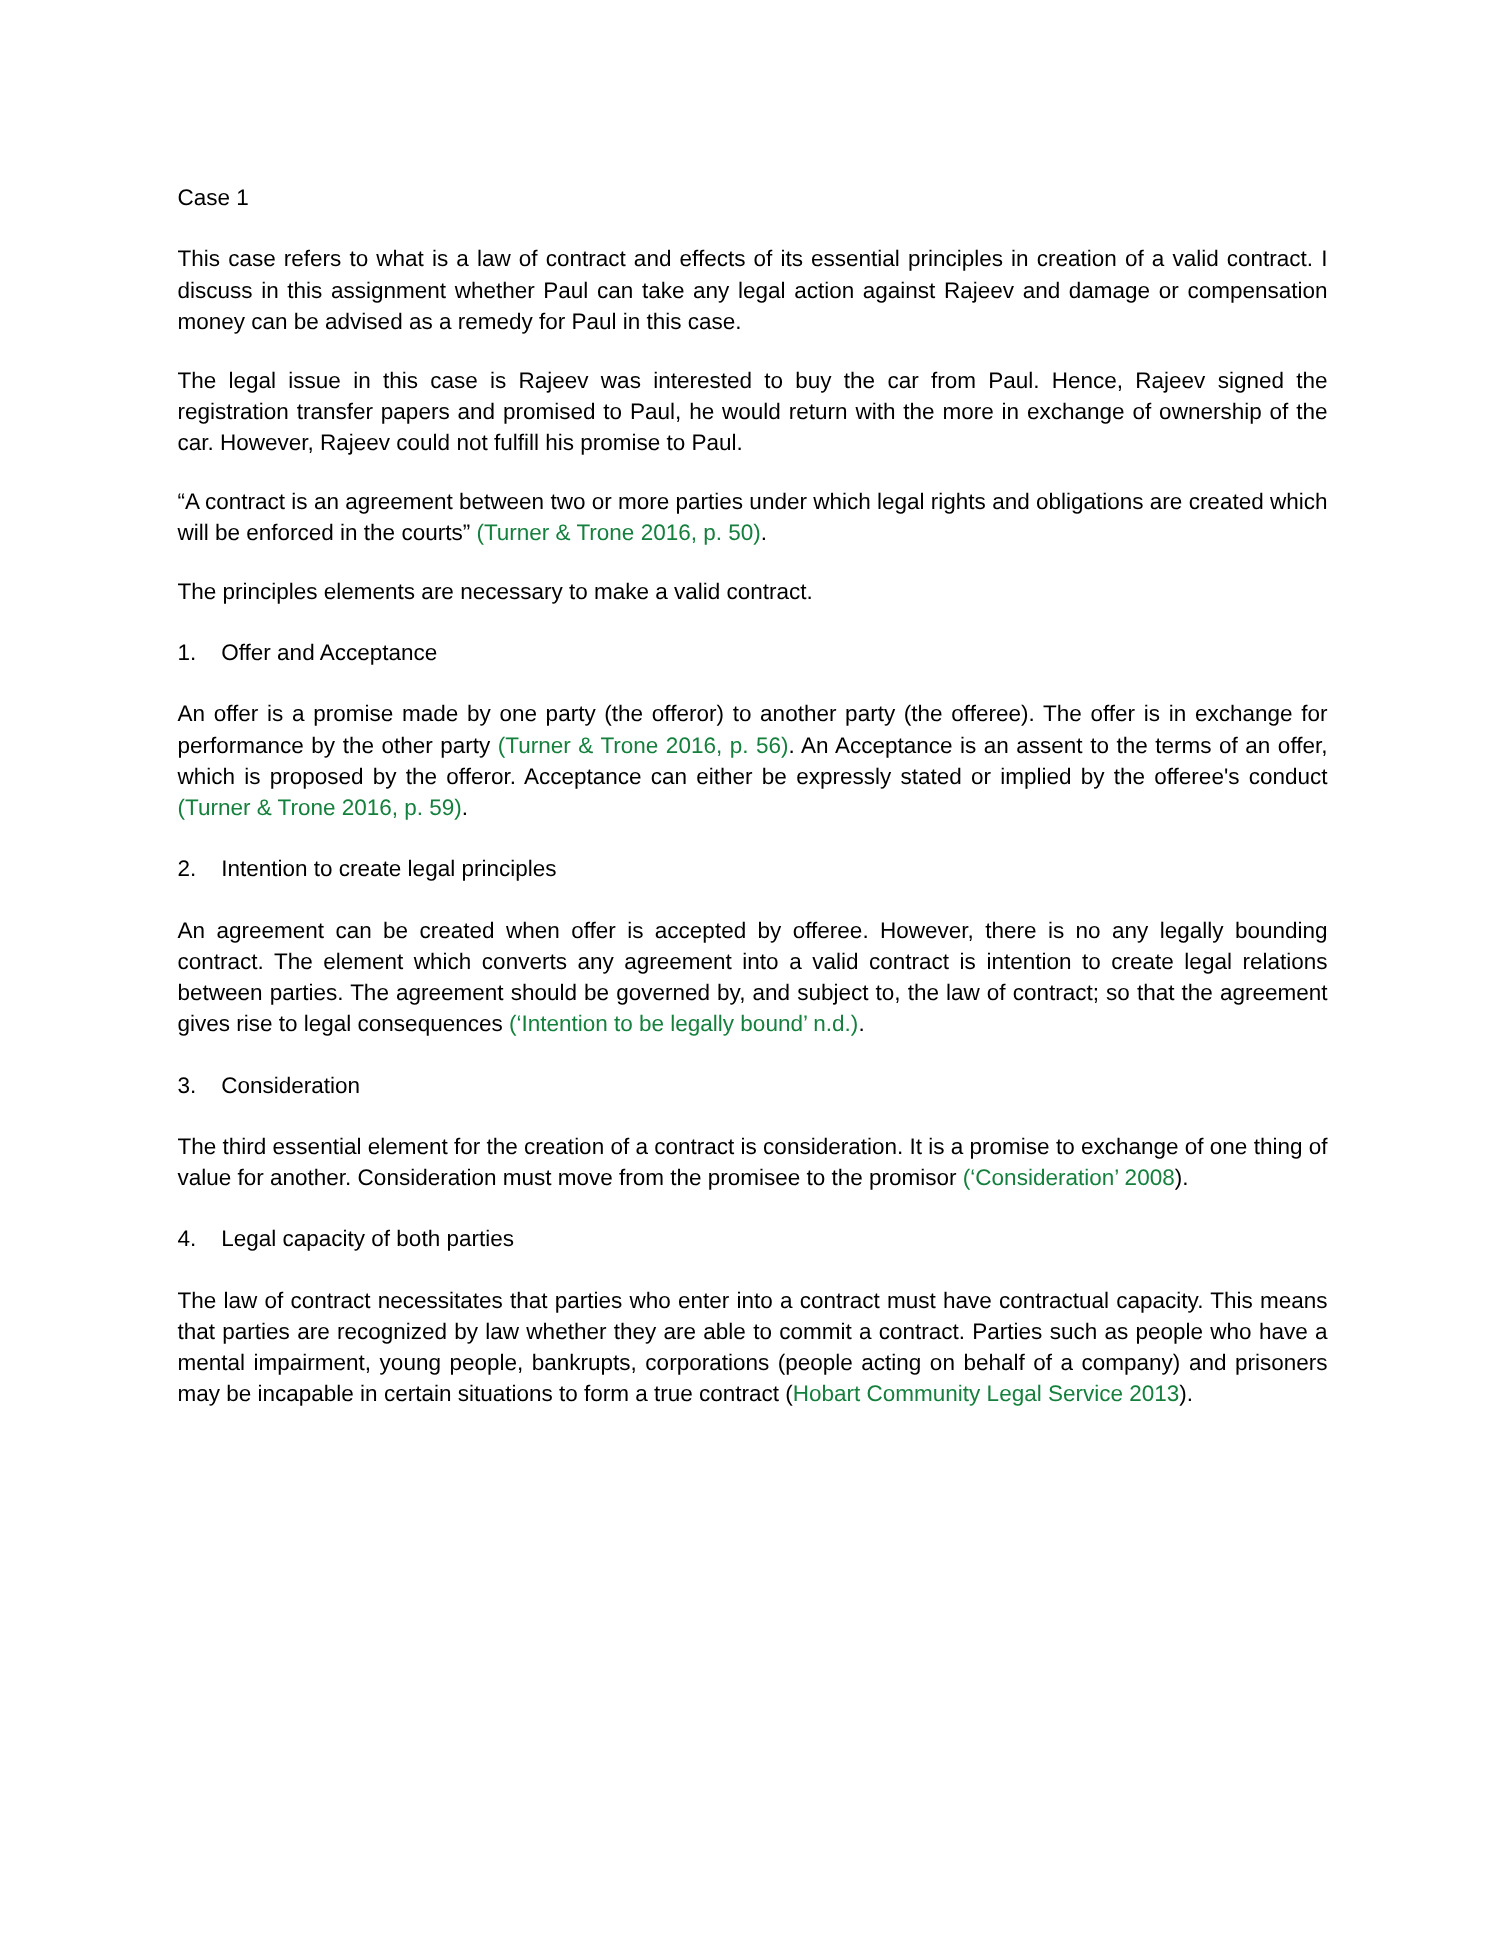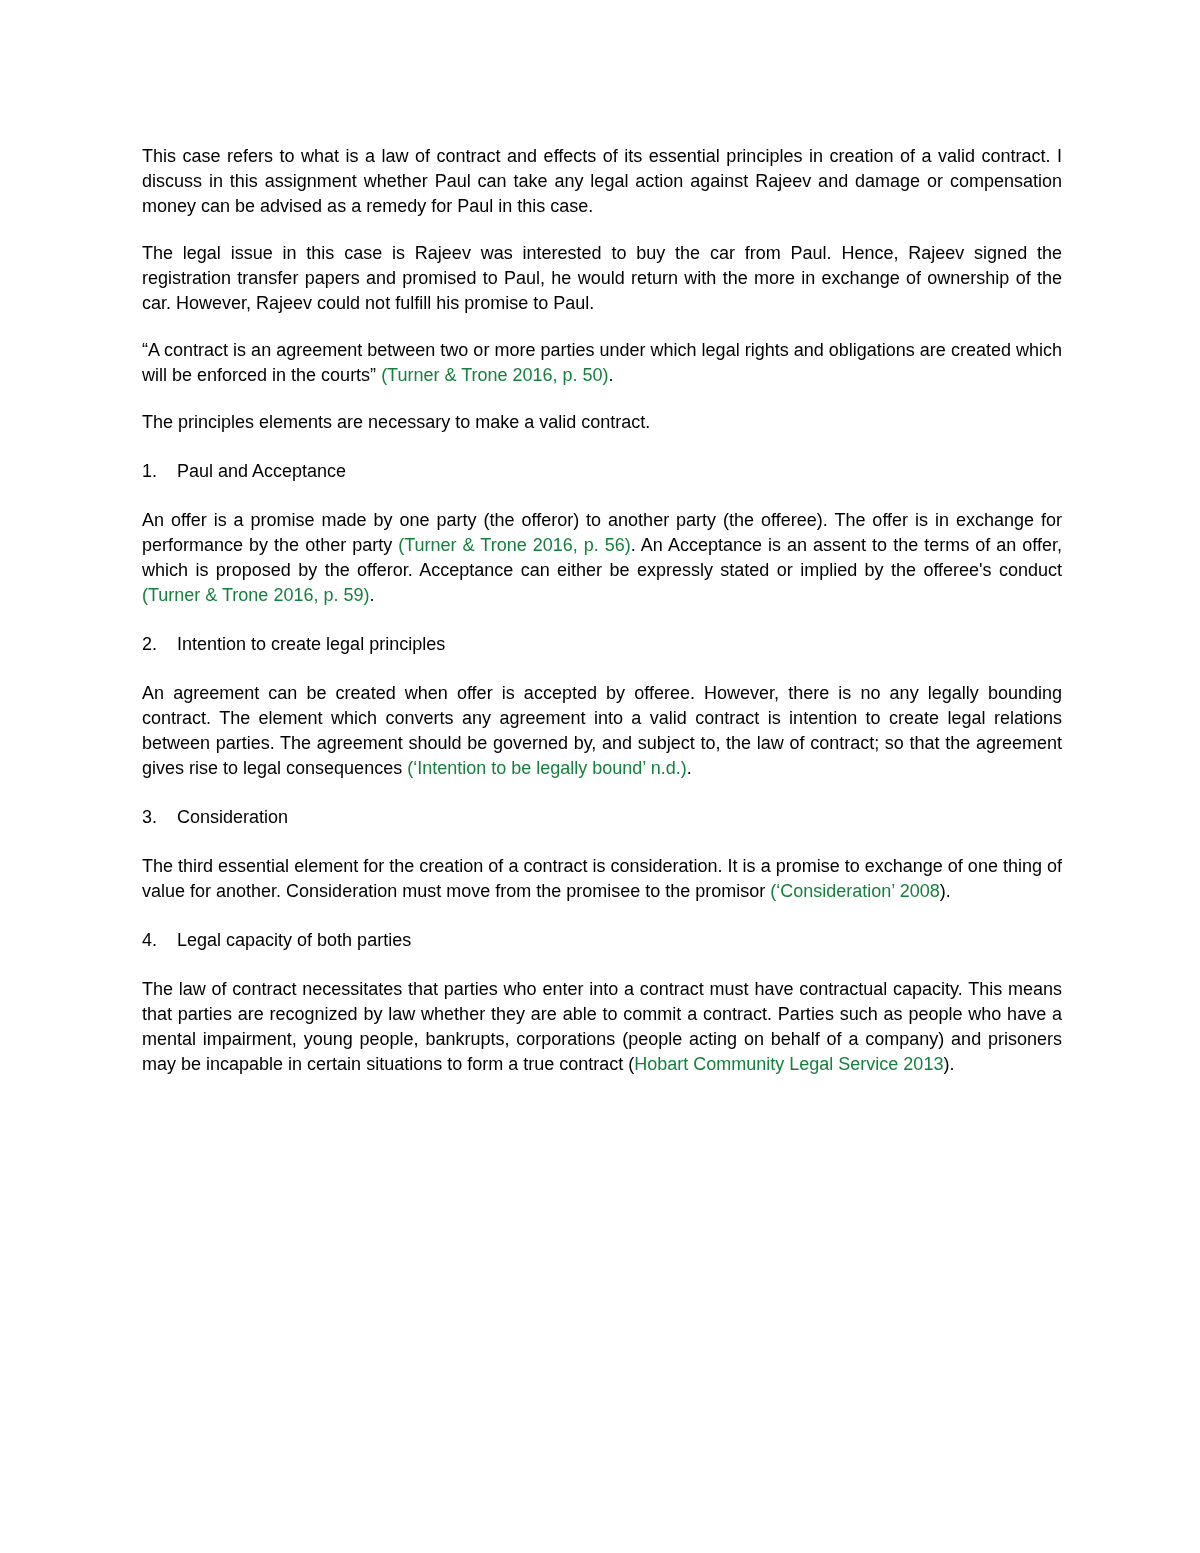--- a/index.html
+++ b/index.html
@@ -67,32 +67,33 @@
   .cite {
     color: #15803d;
   }
 </style>
 </head>
 <body>
 
 <div class="page">
   <div class="content">
 
+    <div class="heading-line">Case 1</div>
 
     <p class="para">This case refers to what is a law of contract and effects of its essential principles in creation of a valid contract. I discuss in this assignment whether Paul can take any legal action against Rajeev and damage or compensation money can be advised as a remedy for Paul in this case.</p>
 
     <p class="para">The legal issue in this case is Rajeev was interested to buy the car from Paul. Hence, Rajeev signed the registration transfer papers and promised to Paul, he would return with the more in exchange of ownership of the car. However, Rajeev could not fulfill his promise to Paul.</p>
 
     <p class="para"><span>“A contract is an agreement between two or more parties under which legal rights and obligations are created which will be enforced in the courts” </span><span class="cite">(Turner &amp; Trone 2016, p. 50)</span><span>.</span></p>
 
     <p class="para plain">The principles elements are necessary to make a valid contract.</p>
 
     <div class="list-item">
       <span class="list-num">1.</span>
-      <span class="list-text">Paul and Acceptance</span>
+      <span class="list-text">Offer and Acceptance</span>
     </div>
 
     <p class="para"><span>An offer is a promise made by one party (the offeror) to another party (the offeree). The offer is in exchange for performance by the other party </span><span class="cite">(Turner &amp; Trone 2016, p. 56)</span><span>. An Acceptance is an assent to the terms of an offer, which is proposed by the offeror. Acceptance can either be expressly stated or implied by the offeree's conduct </span><span class="cite">(Turner &amp; Trone 2016, p. 59)</span><span>.</span></p>
 
     <div class="list-item">
       <span class="list-num">2.</span>
       <span class="list-text">Intention to create legal principles</span>
     </div>
 
     <p class="para"><span>An agreement can be created when offer is accepted by offeree. However, there is no any legally bounding contract. The element which converts any agreement into a valid contract is intention to create legal relations between parties. The agreement should be governed by, and subject to, the law of contract; so that the agreement gives rise to legal consequences </span><span class="cite">(‘Intention to be legally bound’ n.d.)</span><span>.</span></p>

